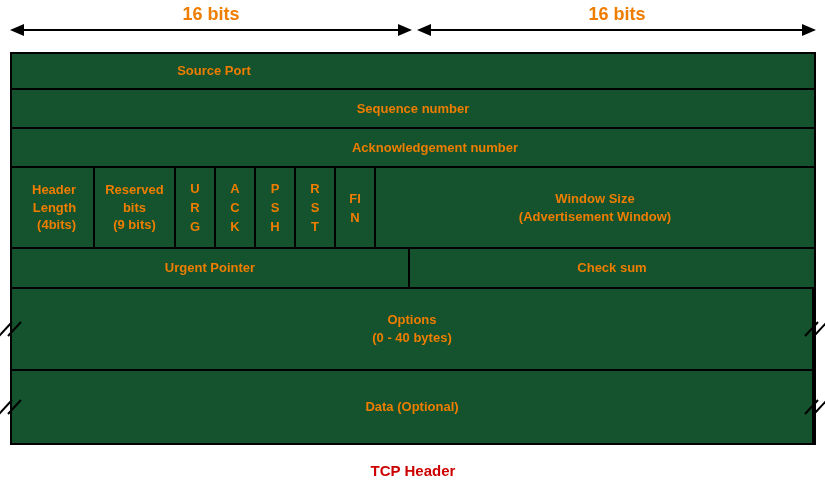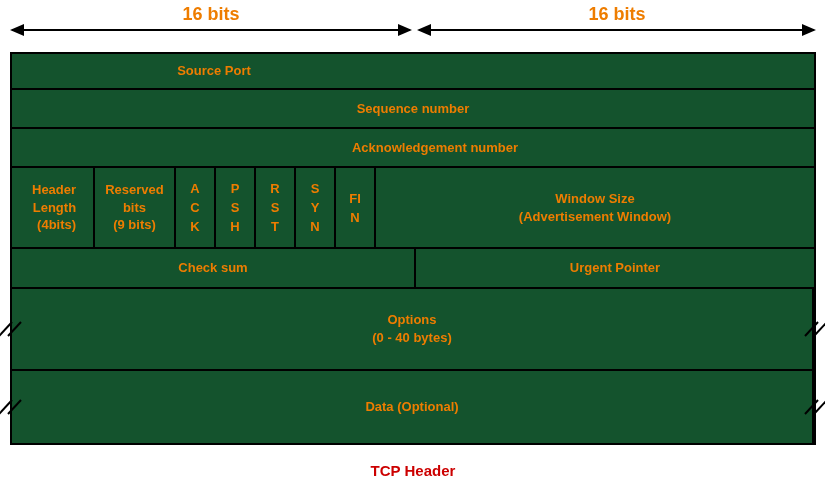--- a/index.html
+++ b/index.html
@@ -112,32 +112,32 @@
       <div class="cell fill">Acknowledgement number</div>
     </div>
 
     <div class="trow r4">
       <div class="cell w-hl left-align">Header
 Length
 (4bits)</div>
       <div class="cell w-res">Reserved
 bits
 (9 bits)</div>
+      <div class="cell w-flag"><span class="flag-letters">URG</span></div>
       <div class="cell w-flag"><span class="flag-letters">ACK</span></div>
       <div class="cell w-flag"><span class="flag-letters">PSH</span></div>
       <div class="cell w-flag"><span class="flag-letters">RST</span></div>
-      <div class="cell w-flag"><span class="flag-letters">SYN</span></div>
       <div class="cell w-flag"><span class="flag-letters">FIN</span></div>
       <div class="cell fill">Window Size
 (Advertisement Window)</div>
     </div>
 
     <div class="trow r5">
+      <div class="cell fill">Urgent Pointer</div>
       <div class="cell w-half">Check sum</div>
-      <div class="cell fill">Urgent Pointer</div>
     </div>
 
     <div class="trow r6">
       <span class="break-mark left">
         <svg width="26" height="20" viewBox="0 0 26 20">
             <line x1="2" y1="17" x2="15" y2="3" stroke="#000" stroke-width="2"></line>
             <line x1="11" y1="17" x2="24" y2="3" stroke="#000" stroke-width="2"></line>
           </svg>
       </span>
       <div class="cell fill">Options

